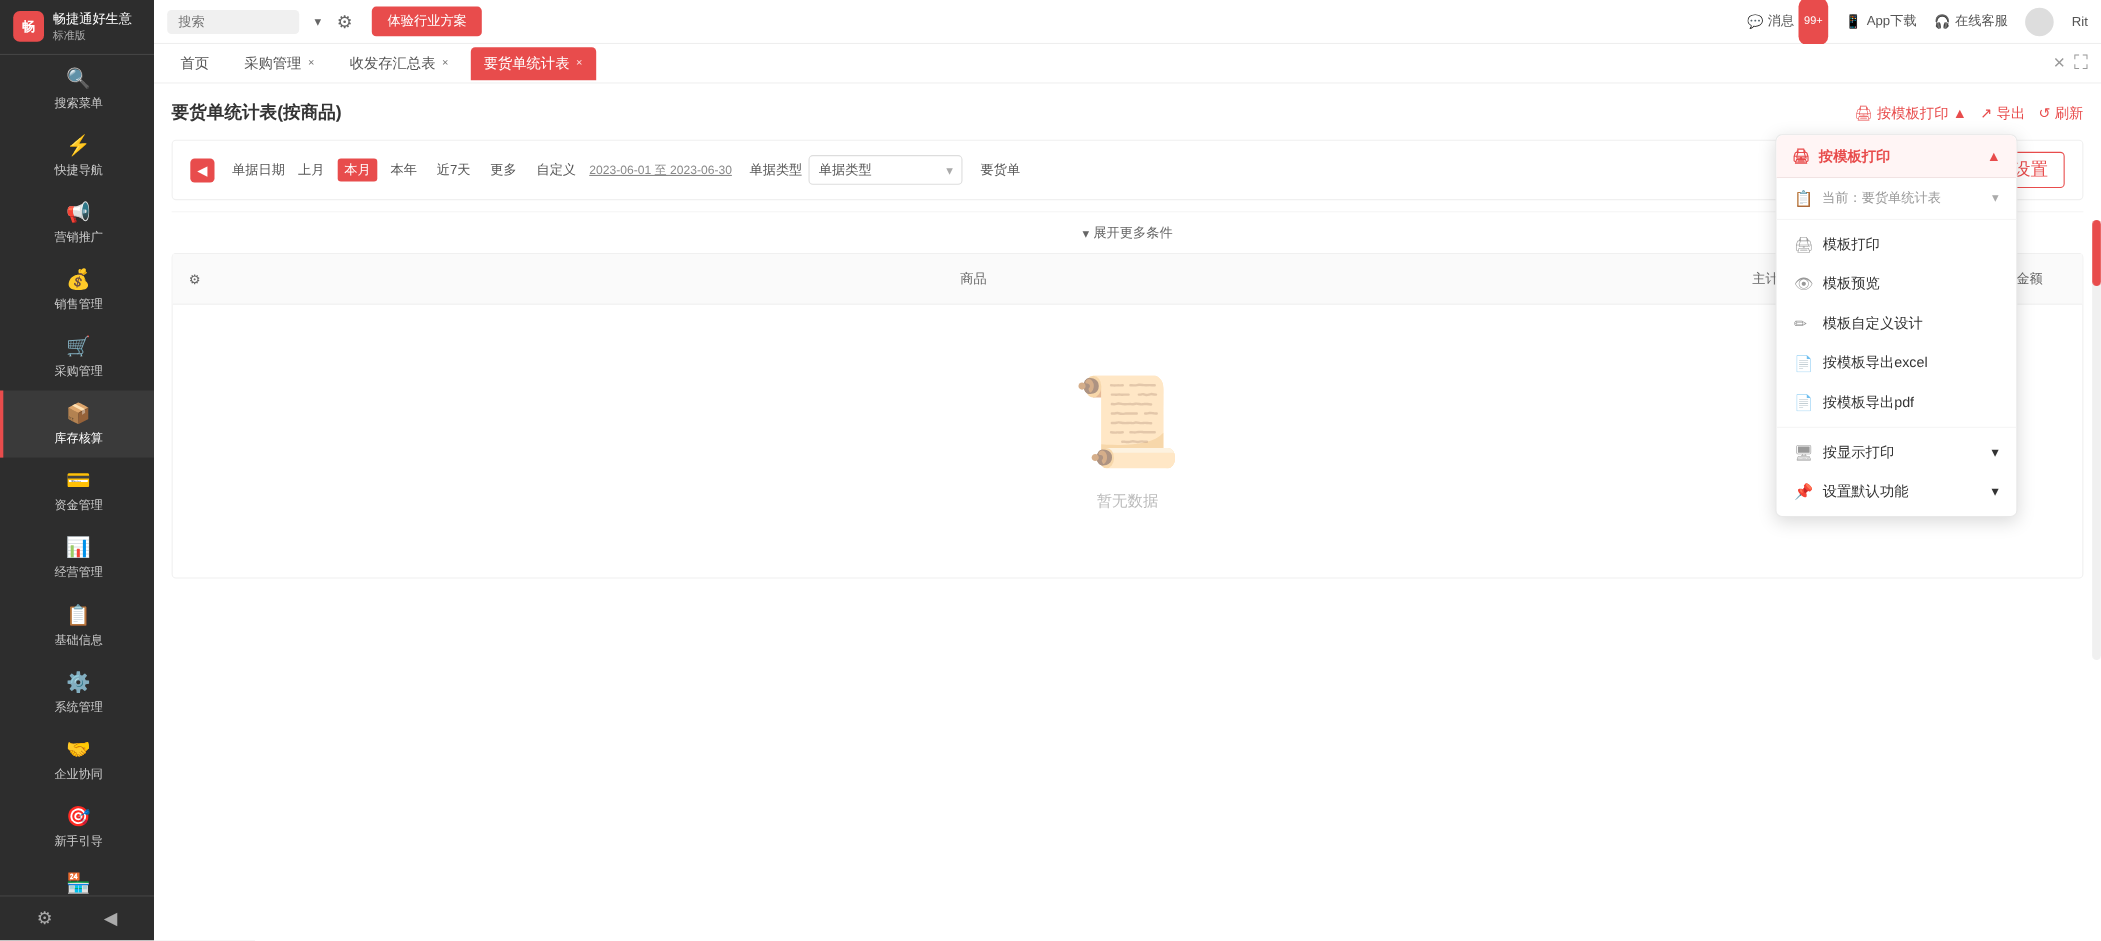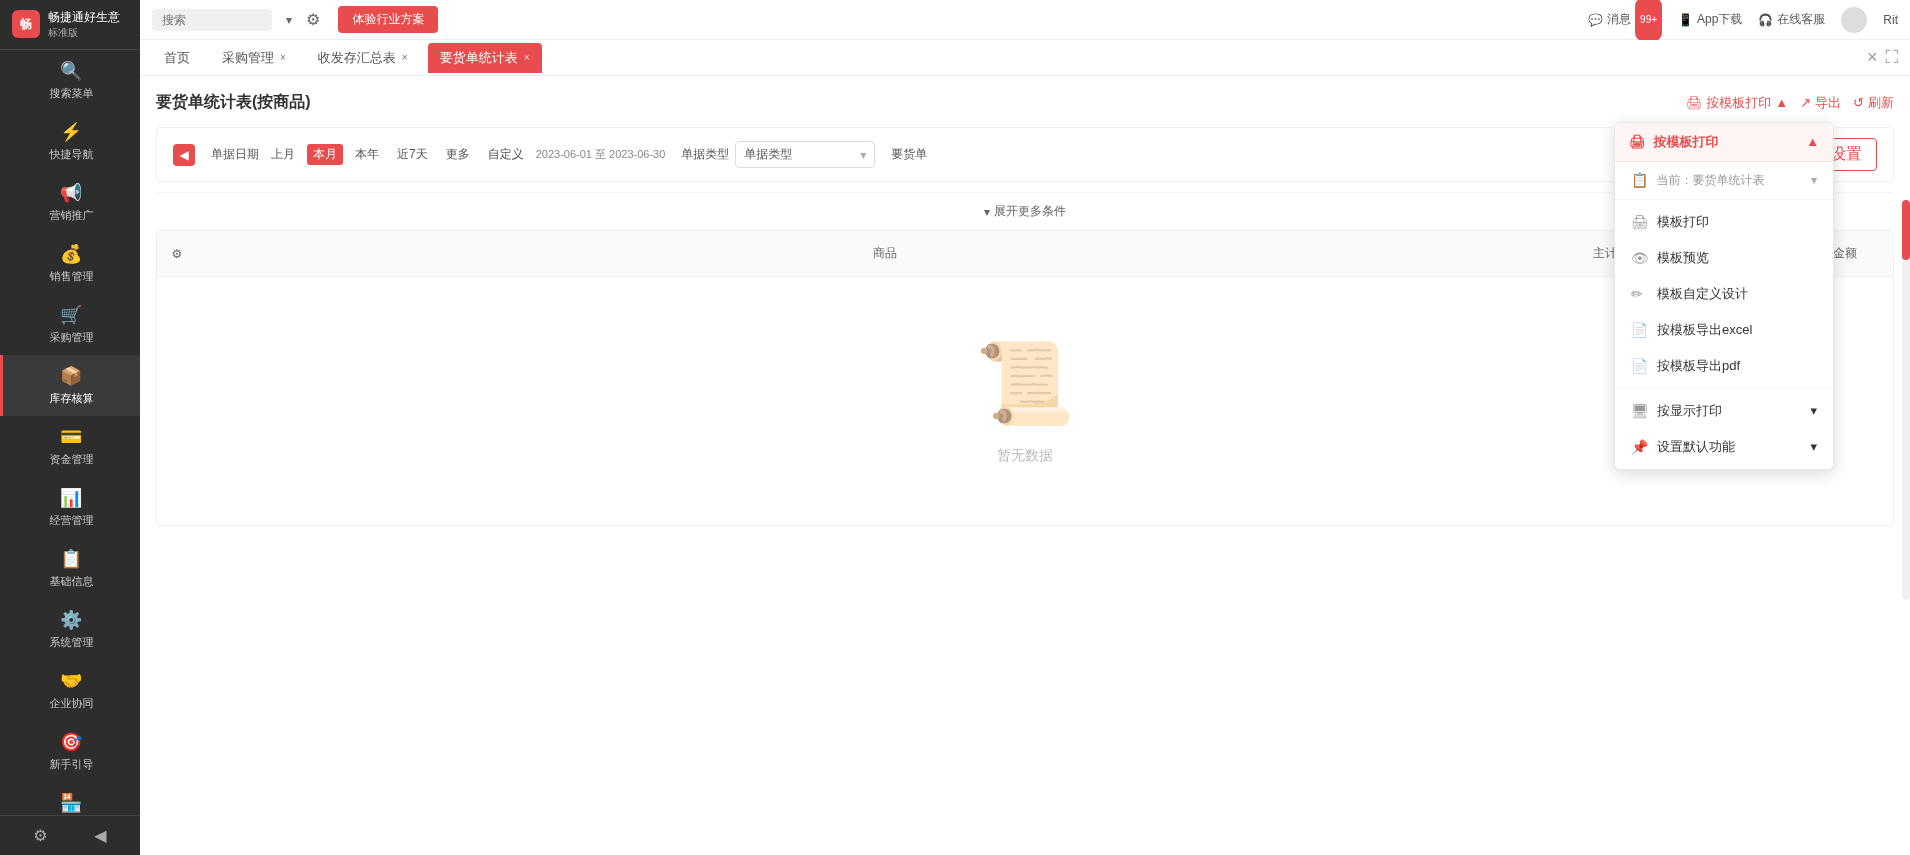--- a/index.html
+++ b/index.html
@@ -312,21 +312,21 @@
       cursor: pointer;
       font-size: 12px;
       padding: 2px 6px;
     }
     .date-btn.active {
       background: #e84c4c;
       color: #fff;
       border-radius: 3px;
       padding: 2px 6px;
     }
-    .date-range { color: #888; font-size: 11px; }
+    .date-range { color: #888; font-size: 11px; text-decoration: underline; }
     .filter-select {
       display: flex;
       align-items: center;
       gap: 4px;
       border: 1px solid #ddd;
       border-radius: 4px;
       padding: 4px 8px;
       min-width: 140px;
       cursor: pointer;
       font-size: 12px;

